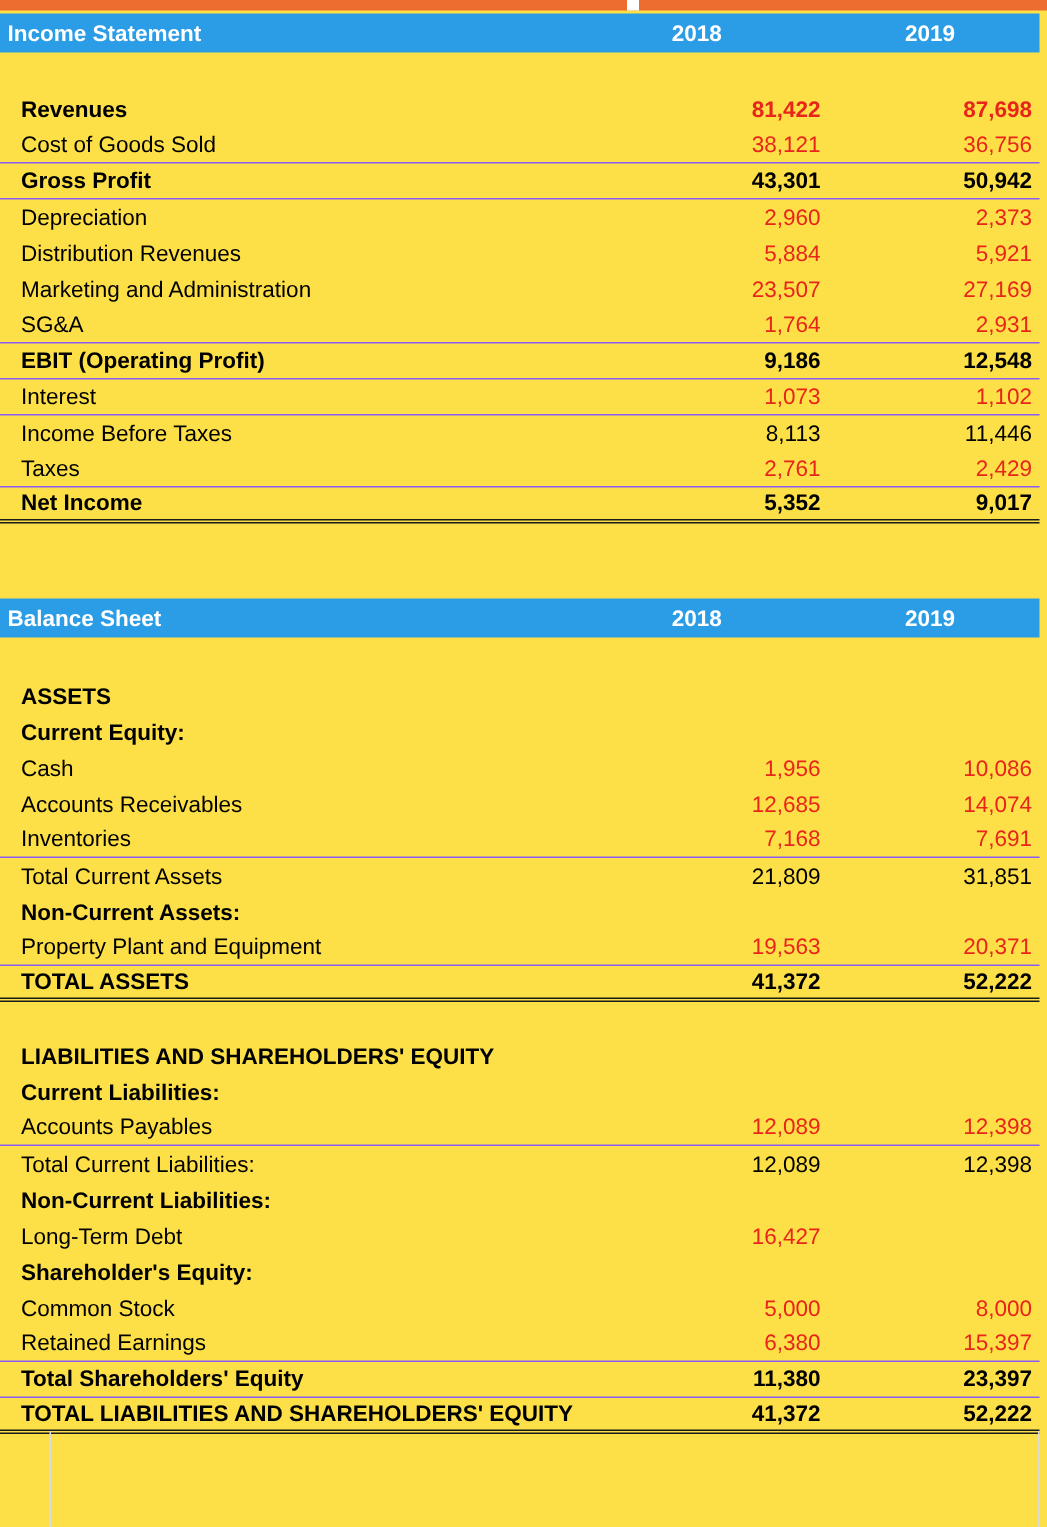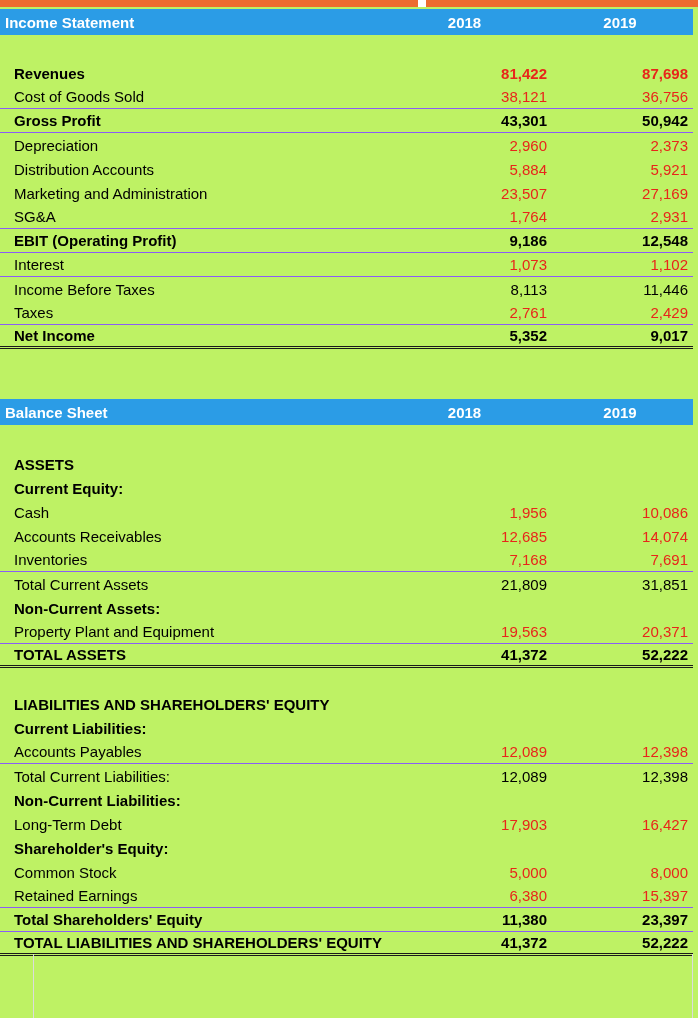--- a/index.html
+++ b/index.html
@@ -1,20 +1,20 @@
 <!DOCTYPE html>
 <html><head>
 <meta charset="utf-8">
 <style>
   * { margin:0; padding:0; box-sizing:border-box; }
   body { background:#fff; }
   .sheet {
     position:relative;
     width:698px; height:1018px;
-    background:#bef264;
+    background:#fde047;
     font-family:"Liberation Sans", sans-serif;
     font-size:15px;
     color:#000;
     overflow:hidden;
   }
   .top-bar { position:relative; height:7px; background:#ED6C2F; width:698px; }
   .top-bar-gap { position:absolute; left:418px; top:0; width:8px; height:7px; background:#fff; }
   .content { width:693px; }
   .section-header {
     display:grid;
@@ -87,21 +87,21 @@
       <div class="val bold">50,942</div>
     </div>
 
     <div class="row">
       <div class="lbl">Depreciation</div>
       <div class="val red">2,960</div>
       <div class="val red">2,373</div>
     </div>
 
     <div class="row">
-      <div class="lbl">Distribution Accounts</div>
+      <div class="lbl">Distribution Revenues</div>
       <div class="val red">5,884</div>
       <div class="val red">5,921</div>
     </div>
 
     <div class="row">
       <div class="lbl">Marketing and Administration</div>
       <div class="val red">23,507</div>
       <div class="val red">27,169</div>
     </div>
 
@@ -236,21 +236,20 @@
     </div>
 
     <div class="row">
       <div class="lbl bold">Non-Current Liabilities:</div>
       <div class="val"></div>
       <div class="val"></div>
     </div>
 
     <div class="row">
       <div class="lbl">Long-Term Debt</div>
-      <div class="val red">17,903</div>
       <div class="val red">16,427</div>
     </div>
 
     <div class="row">
       <div class="lbl bold">Shareholder's Equity:</div>
       <div class="val"></div>
       <div class="val"></div>
     </div>
 
     <div class="row">

